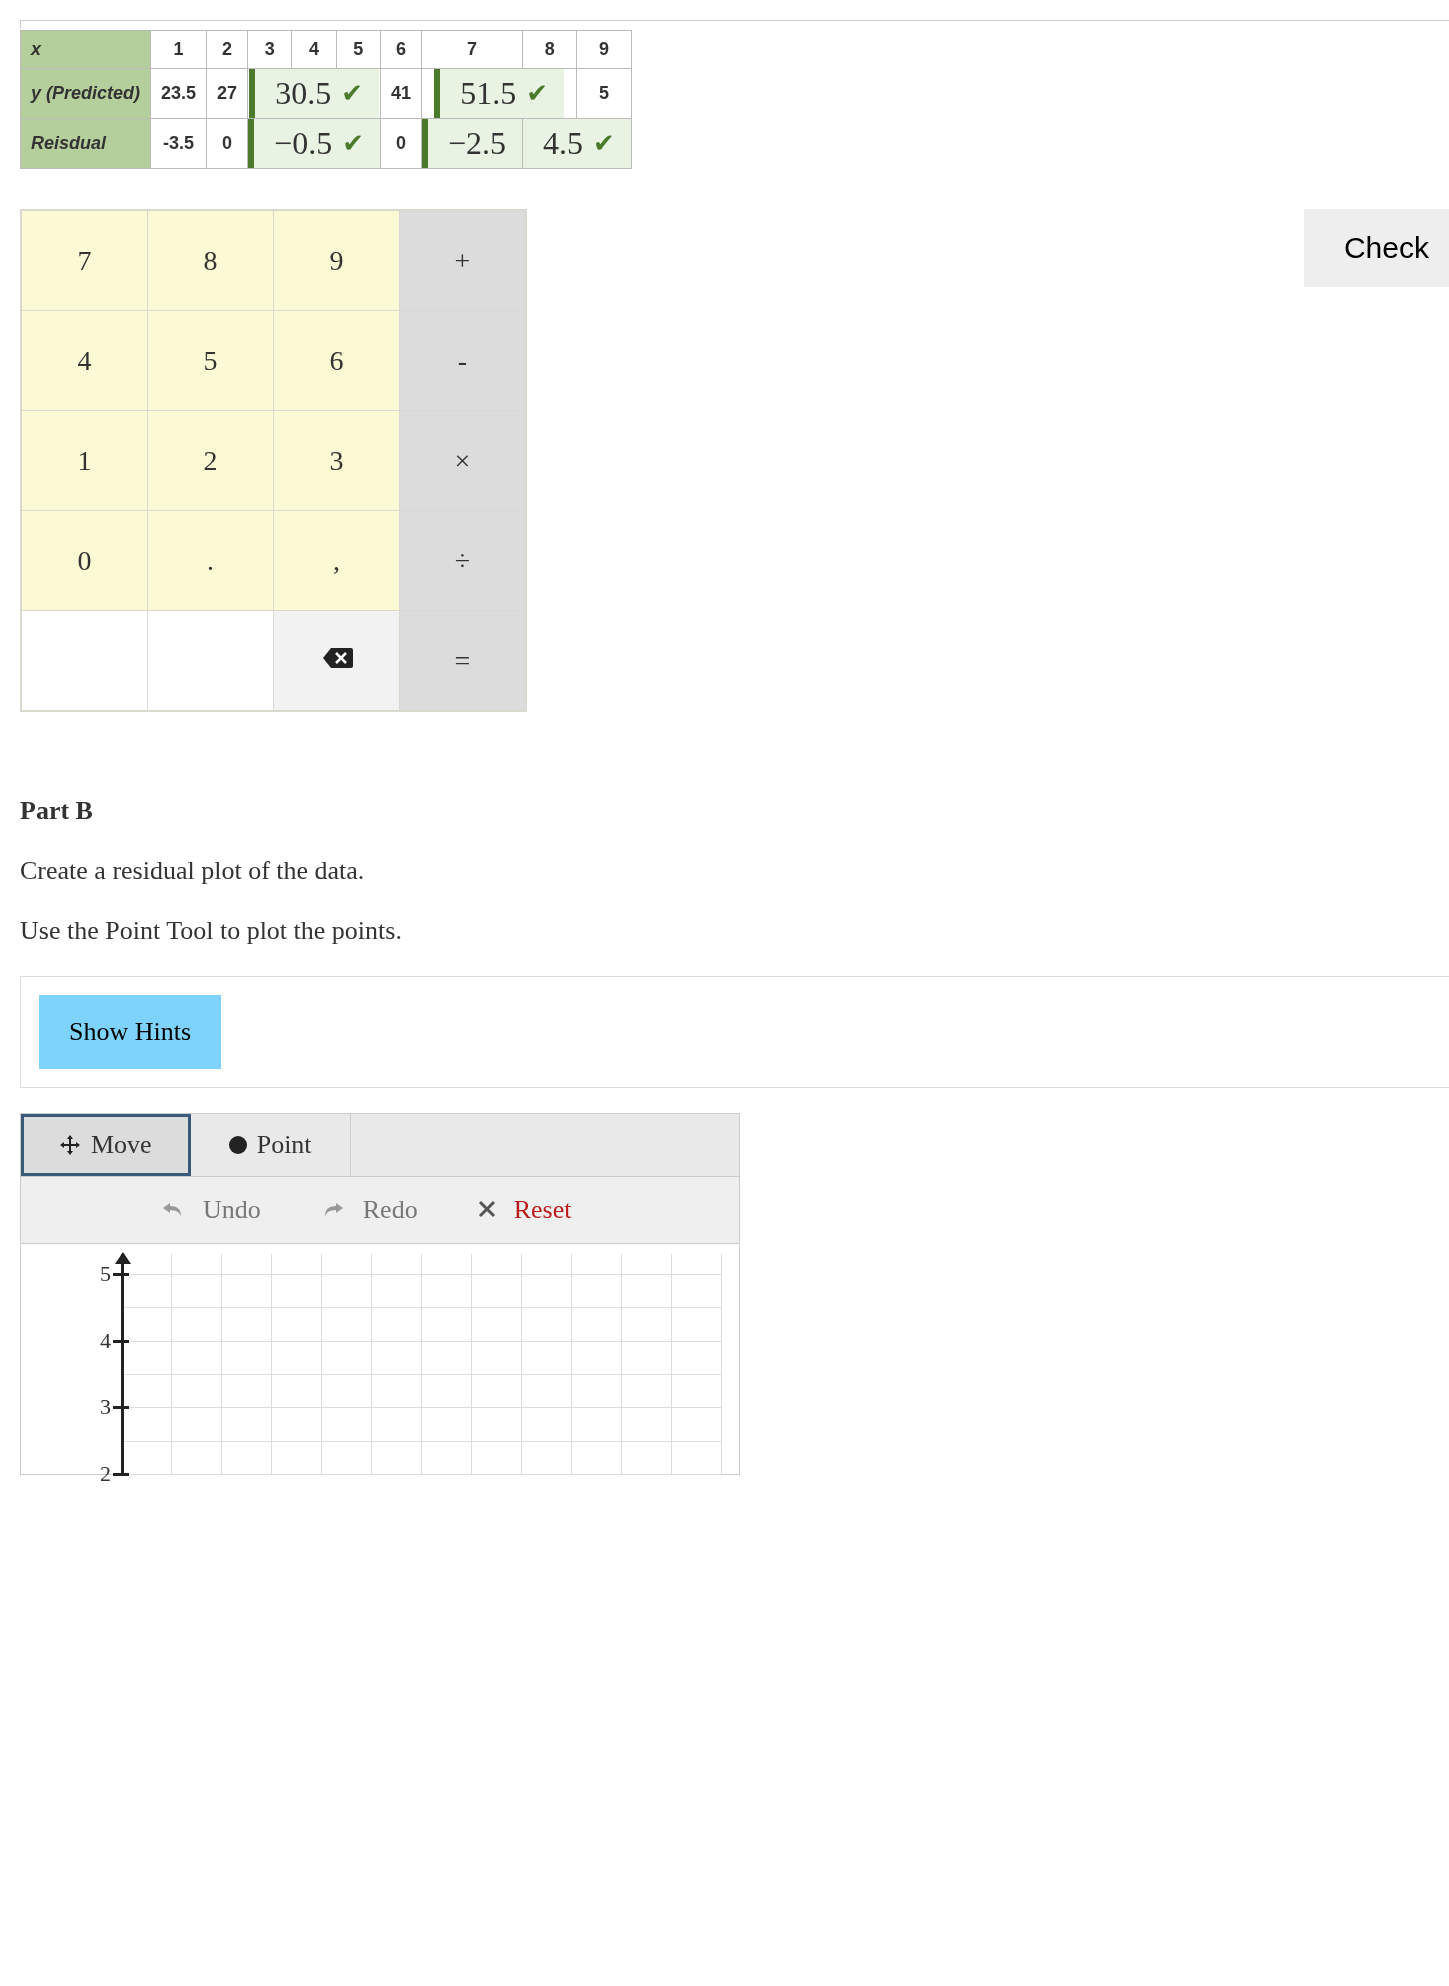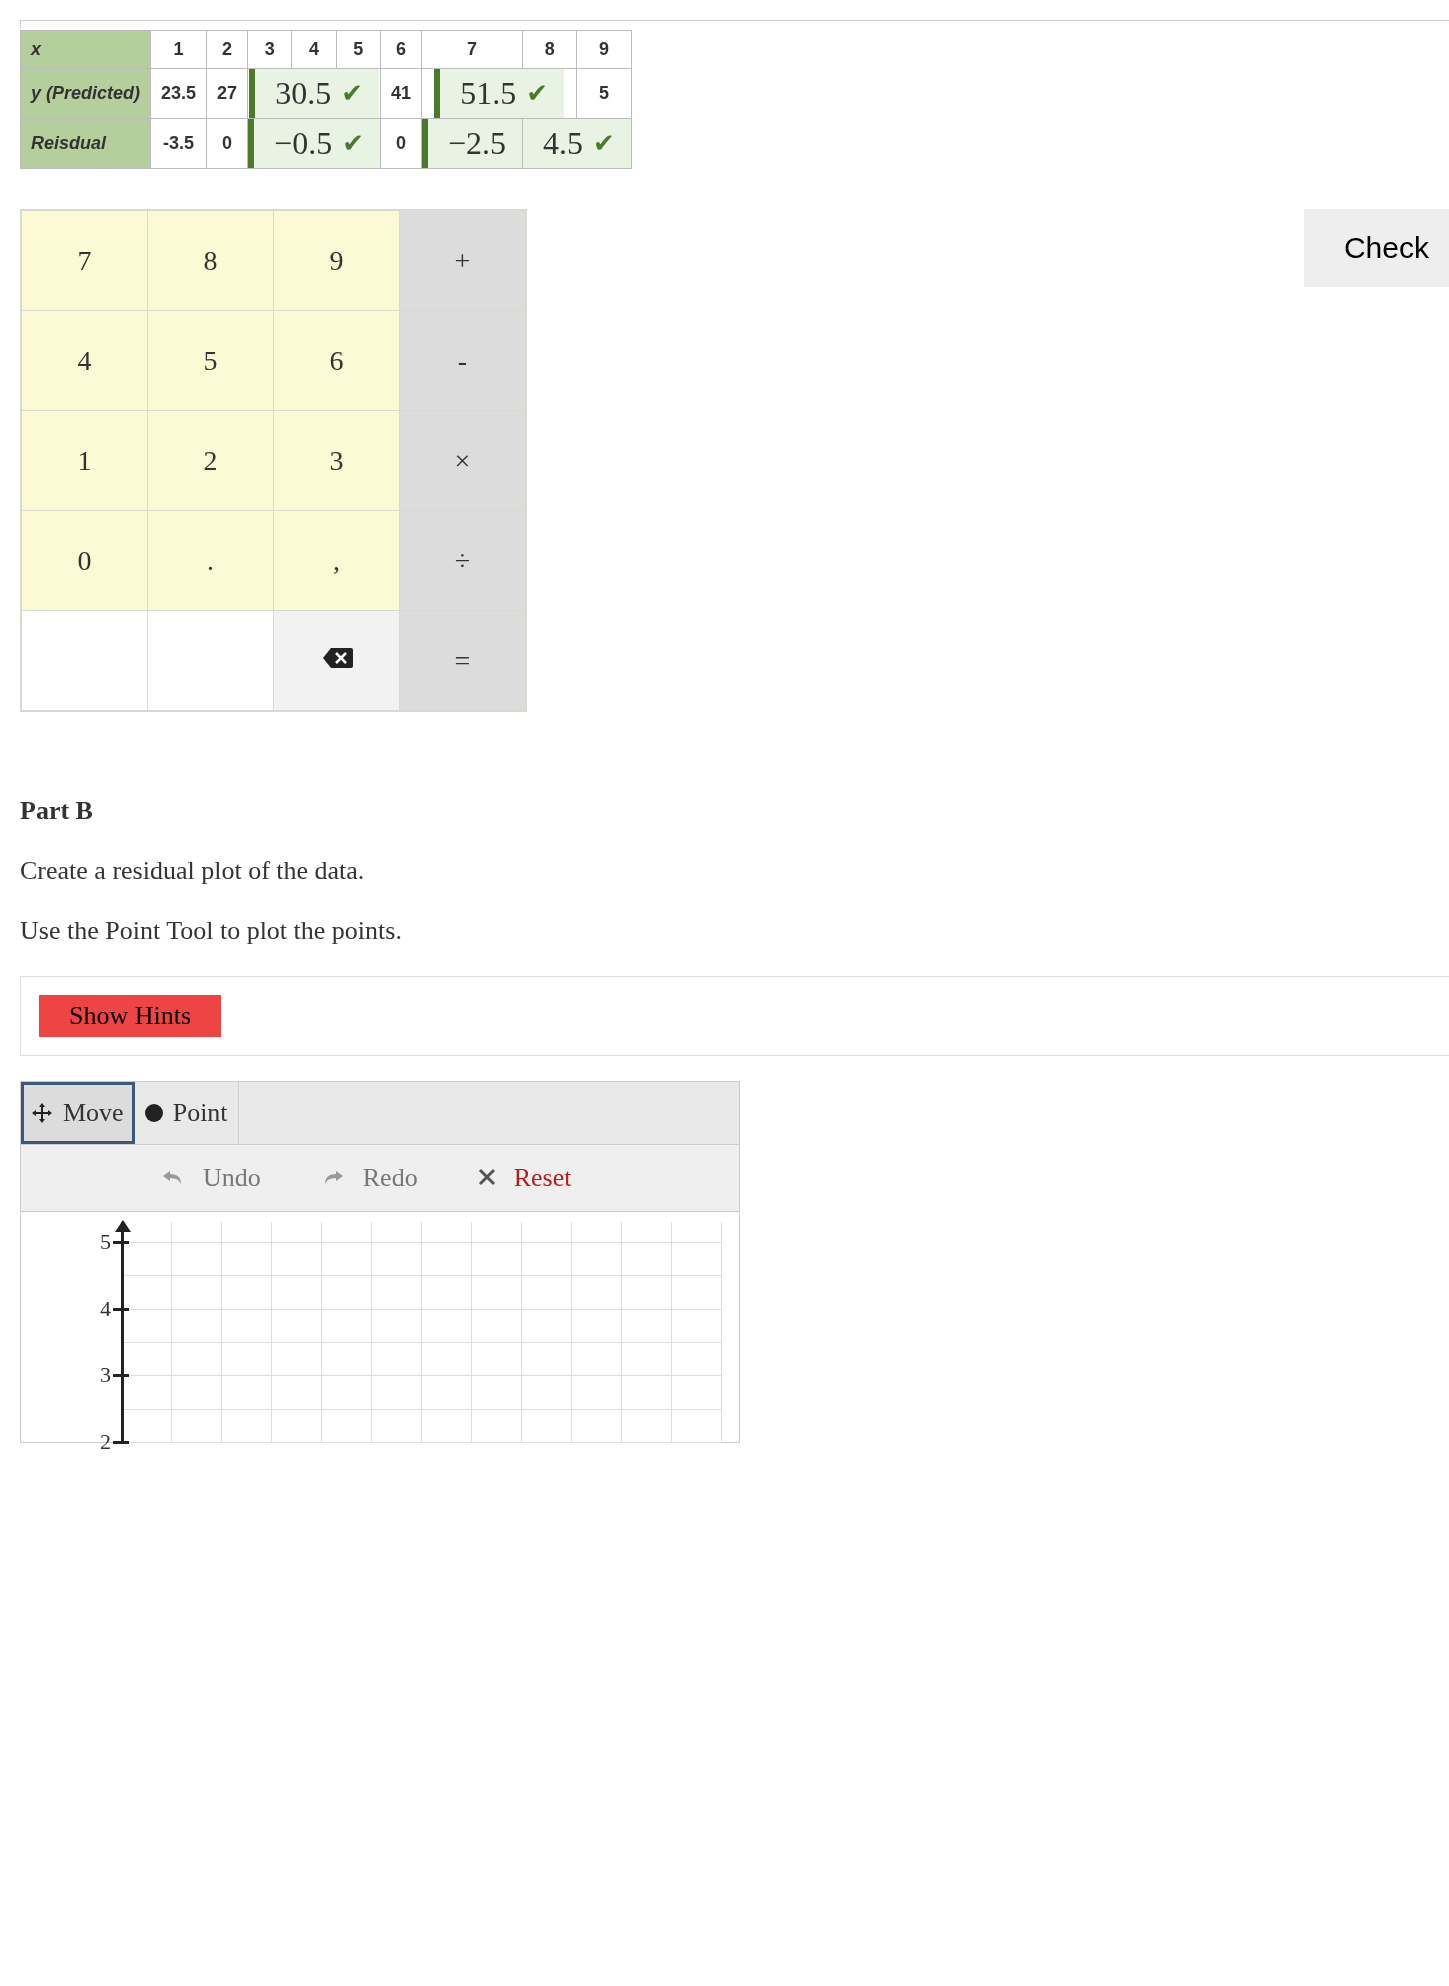--- a/index.html
+++ b/index.html
@@ -106,43 +106,43 @@
   .partb { margin-top: 80px; font-family: Georgia, 'Times New Roman', serif; }
   .partb h3 { font-size: 26px; margin: 0 0 30px; font-weight: 700; }
   .partb p { font-size: 26px; margin: 0 0 30px; font-weight: 400; }
 
   .hints-box {
     border: 1px solid #ddd;
     padding: 18px;
     margin-top: 10px;
   }
   .show-hints {
-    background: #ef4444;
+    background: #7dd3fc;
     border: none;
-    padding: 6px 30px;
+    padding: 22px 30px;
     font-size: 26px;
     font-family: Georgia, 'Times New Roman', serif;
     cursor: pointer;
   }
 
   
   .graph-area {
     width: 720px;
     margin-top: 25px;
   }
   .tool-row {
     display: flex;
     background: #e9e9e9;
     border: 1px solid #ccc;
   }
   .tool-btn {
     display: flex;
     align-items: center;
     gap: 10px;
-    padding: 16px 10px;
+    padding: 16px 38px;
     font-size: 26px;
     font-family: Georgia, 'Times New Roman', serif;
     cursor: pointer;
     border-right: 1px solid #ccc;
   }
   .tool-btn.active {
     background: #dcdcdc;
     outline: 3px solid #3b5a7a;
     outline-offset: -3px;
   }

